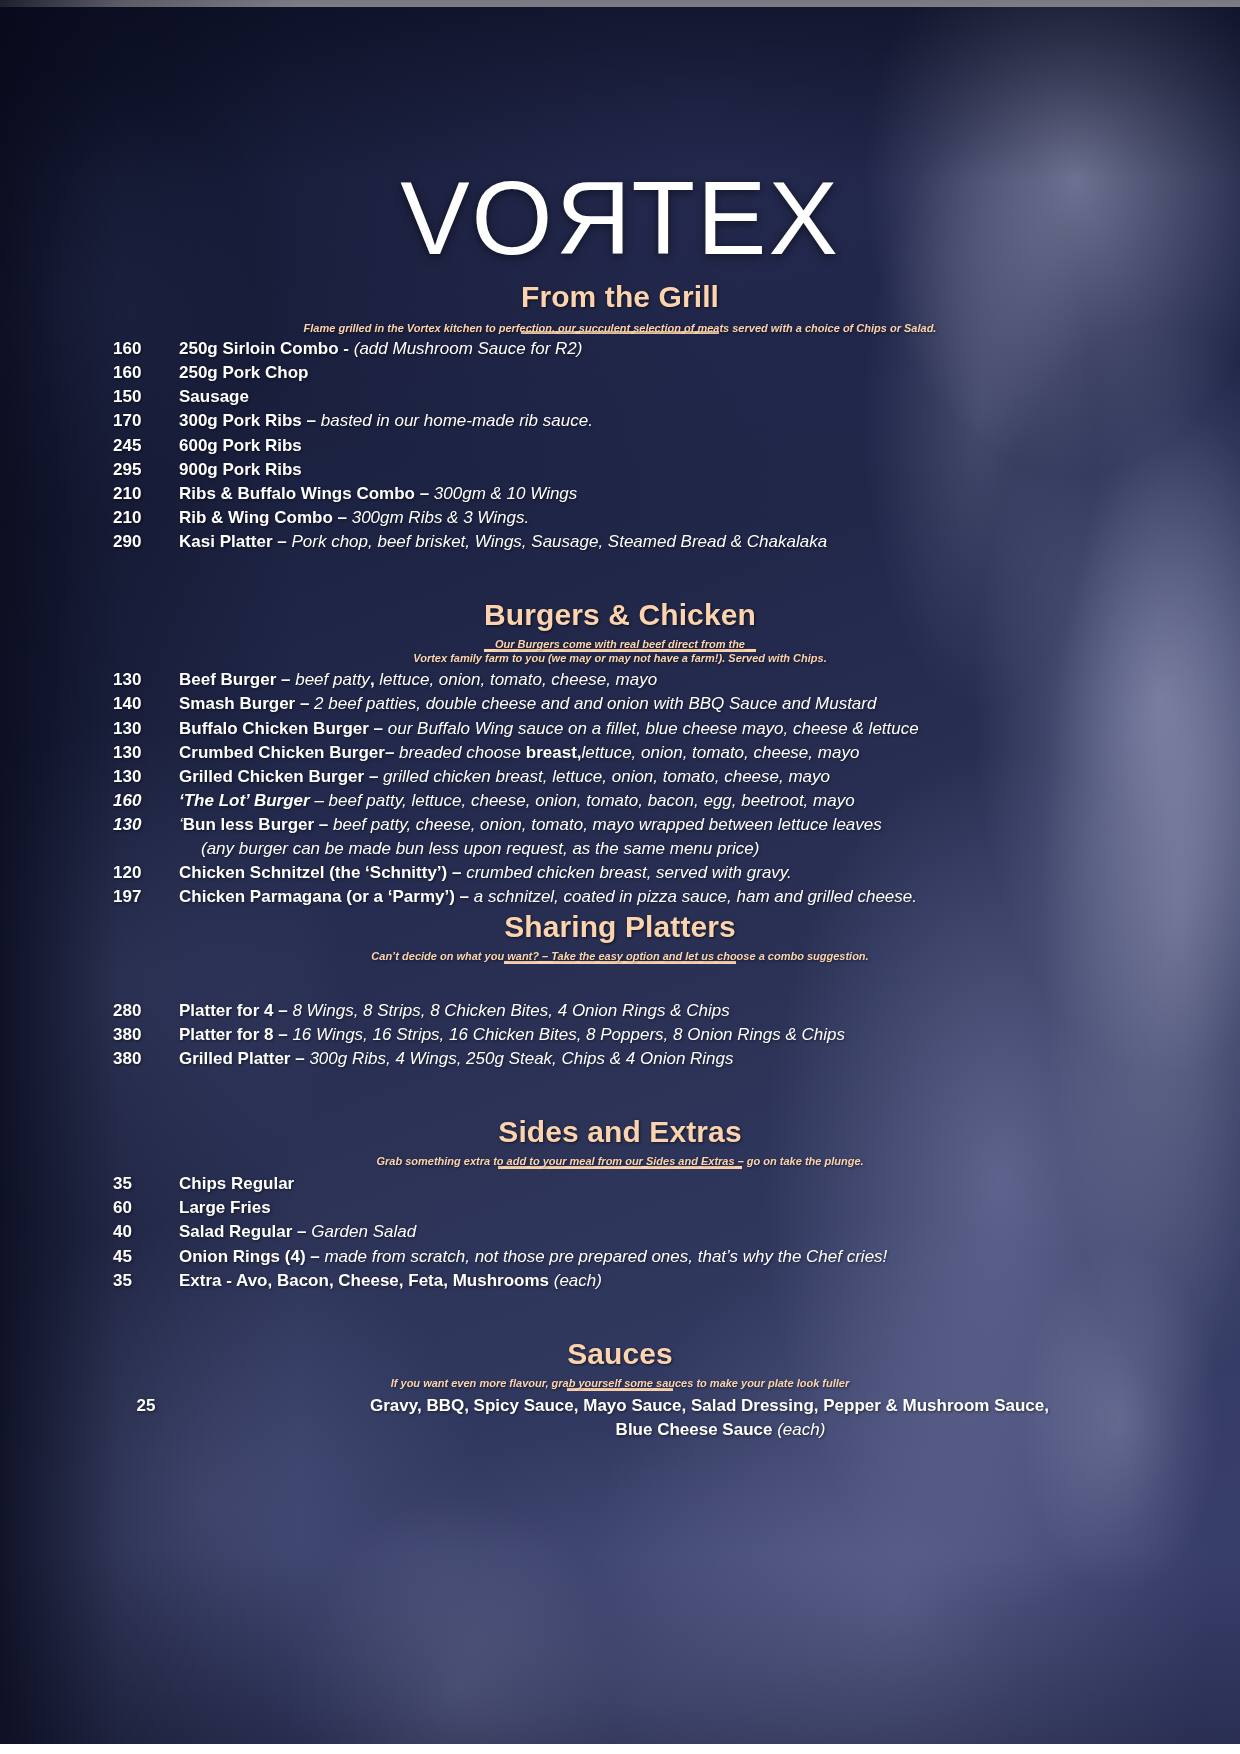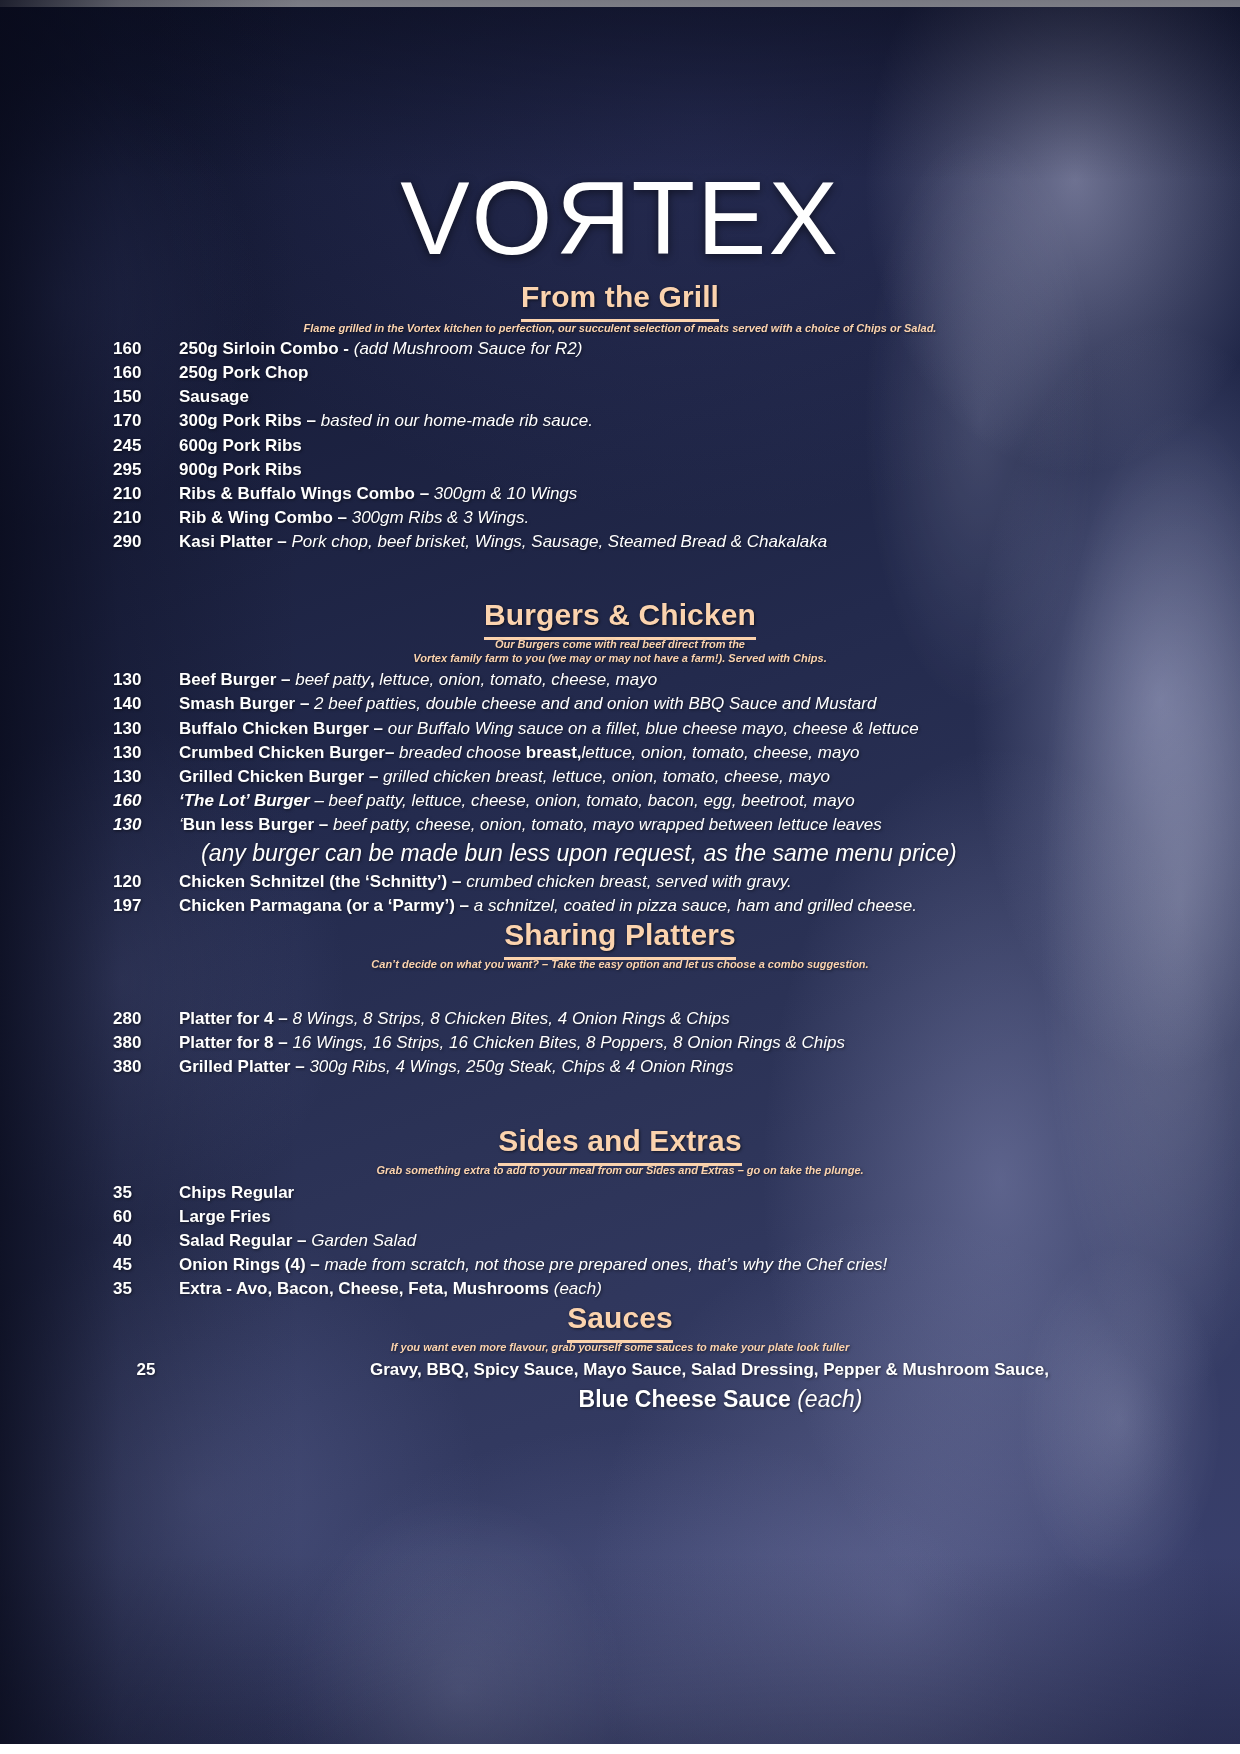--- a/index.html
+++ b/index.html
@@ -74,21 +74,21 @@
   .sec-title {
     text-align:center;
     color:#fbd3ae;
     font-size:30px;
     font-weight:700;
     letter-spacing:.1px;
     line-height:1.1;
     text-shadow:1px 1px 3px rgba(0,0,0,.6);
     margin:0;
   }
-  .sec-title span { border-bottom:3px solid #fbd3ae; padding-bottom:6px; }
+  .sec-title span { border-bottom:3px solid #fbd3ae; padding-bottom:18px; }
 
   .sec-sub {
     text-align:center;
     color:#fbd3ae;
     font-size:11px;
     font-weight:700;
     font-style:italic;
     line-height:1.28;
     text-shadow:1px 1px 3px rgba(0,0,0,.55);
     margin:6px 0 0 0;
@@ -113,41 +113,41 @@
     font-size:17px;
   }
   .price.it { font-style:italic; }
   .desc { flex:1 1 auto; }
   .desc b { font-weight:700; }
   .desc i { font-style:italic; font-weight:400; }
   .desc .bi { font-weight:700; font-style:italic; }
   .cont {
     padding-left:201px;
     color:#ffffff;
-    font-size:23px;
+    font-size:17px;
     font-style:italic;
     line-height:1.42;
     text-shadow:1px 1px 3px rgba(0,0,0,.55);
   }
 
   
   .sec-grill { margin-top:10px; }
   .sec-grill .sec-sub { margin-top:8px; }
   .sec-grill .items { margin-top:2px; }
 
   .sec-burgers { margin-top:44px; }
   .sec-burgers .items { margin-top:3px; }
 
   .sec-platters { }
   .sec-platters .items { margin-top:36px; }
 
   .sec-sides { margin-top:44px; }
   .sec-sides .items { margin-top:4px; }
 
-  .sec-sauces { }
+  .sec-sauces { margin-top:44px; }
   .sec-sauces .items { margin-top:4px;text-align:center; }
   .sec-sauces .desc b { font-weight:700; }
 </style>
 </head>
 <body>
 
 <div class="page">
   <div class="edge-top"></div>
   <div class="smoke"></div>
   <div class="vignette"></div>

